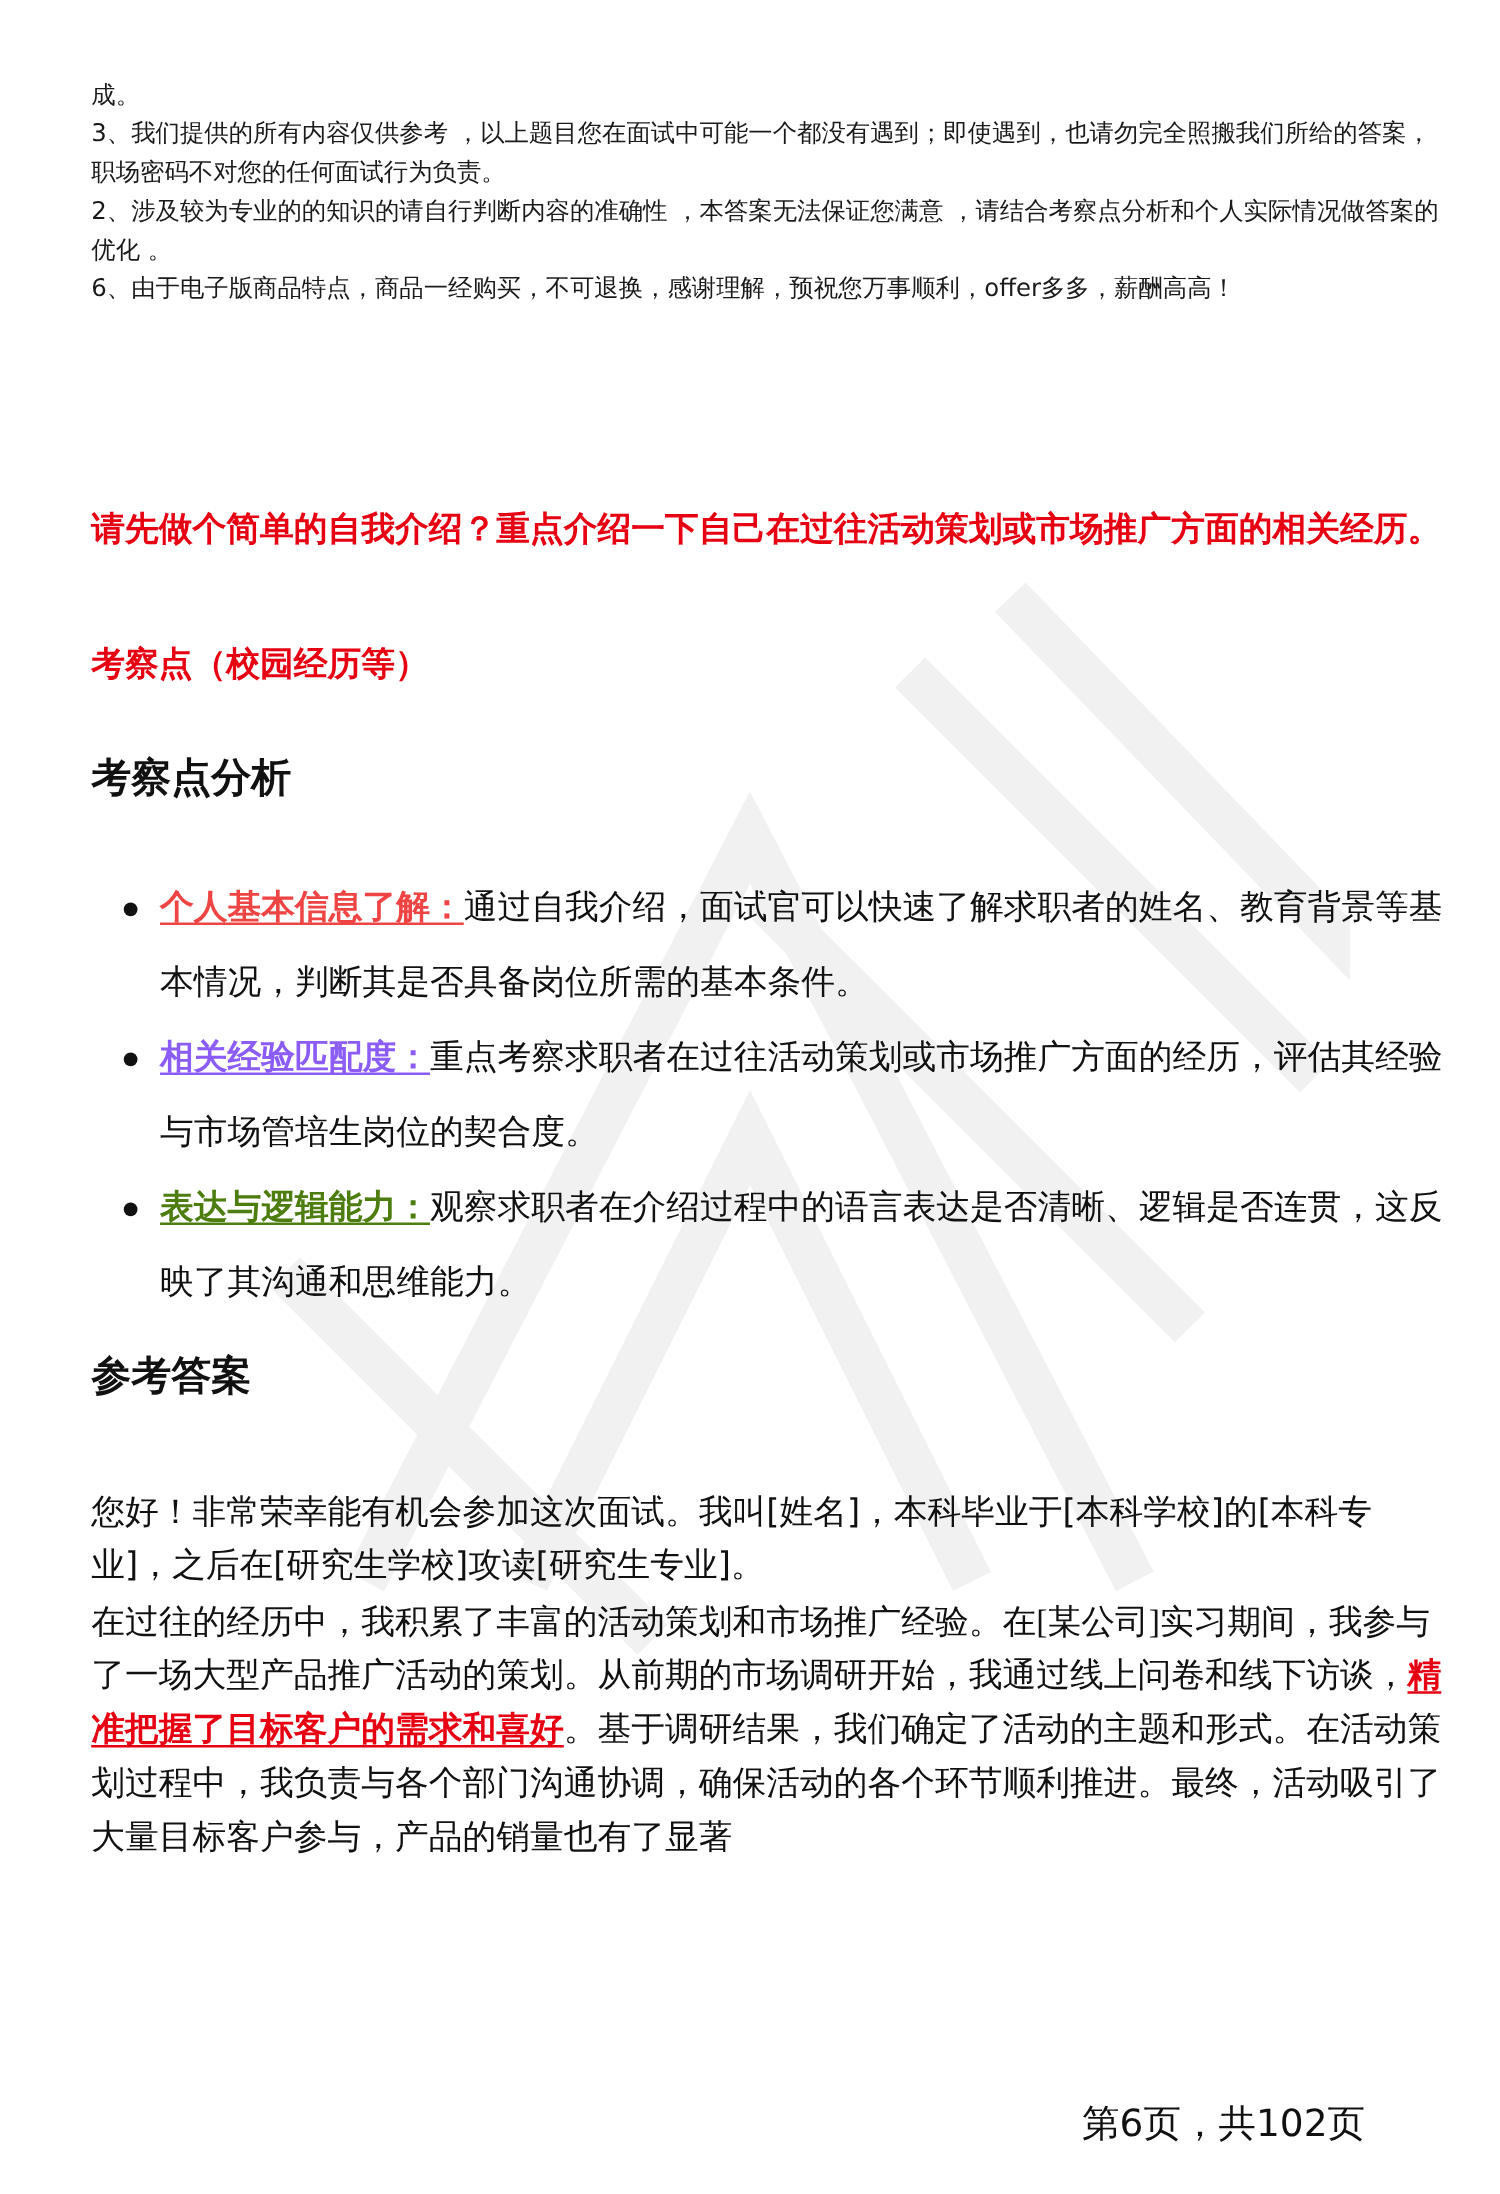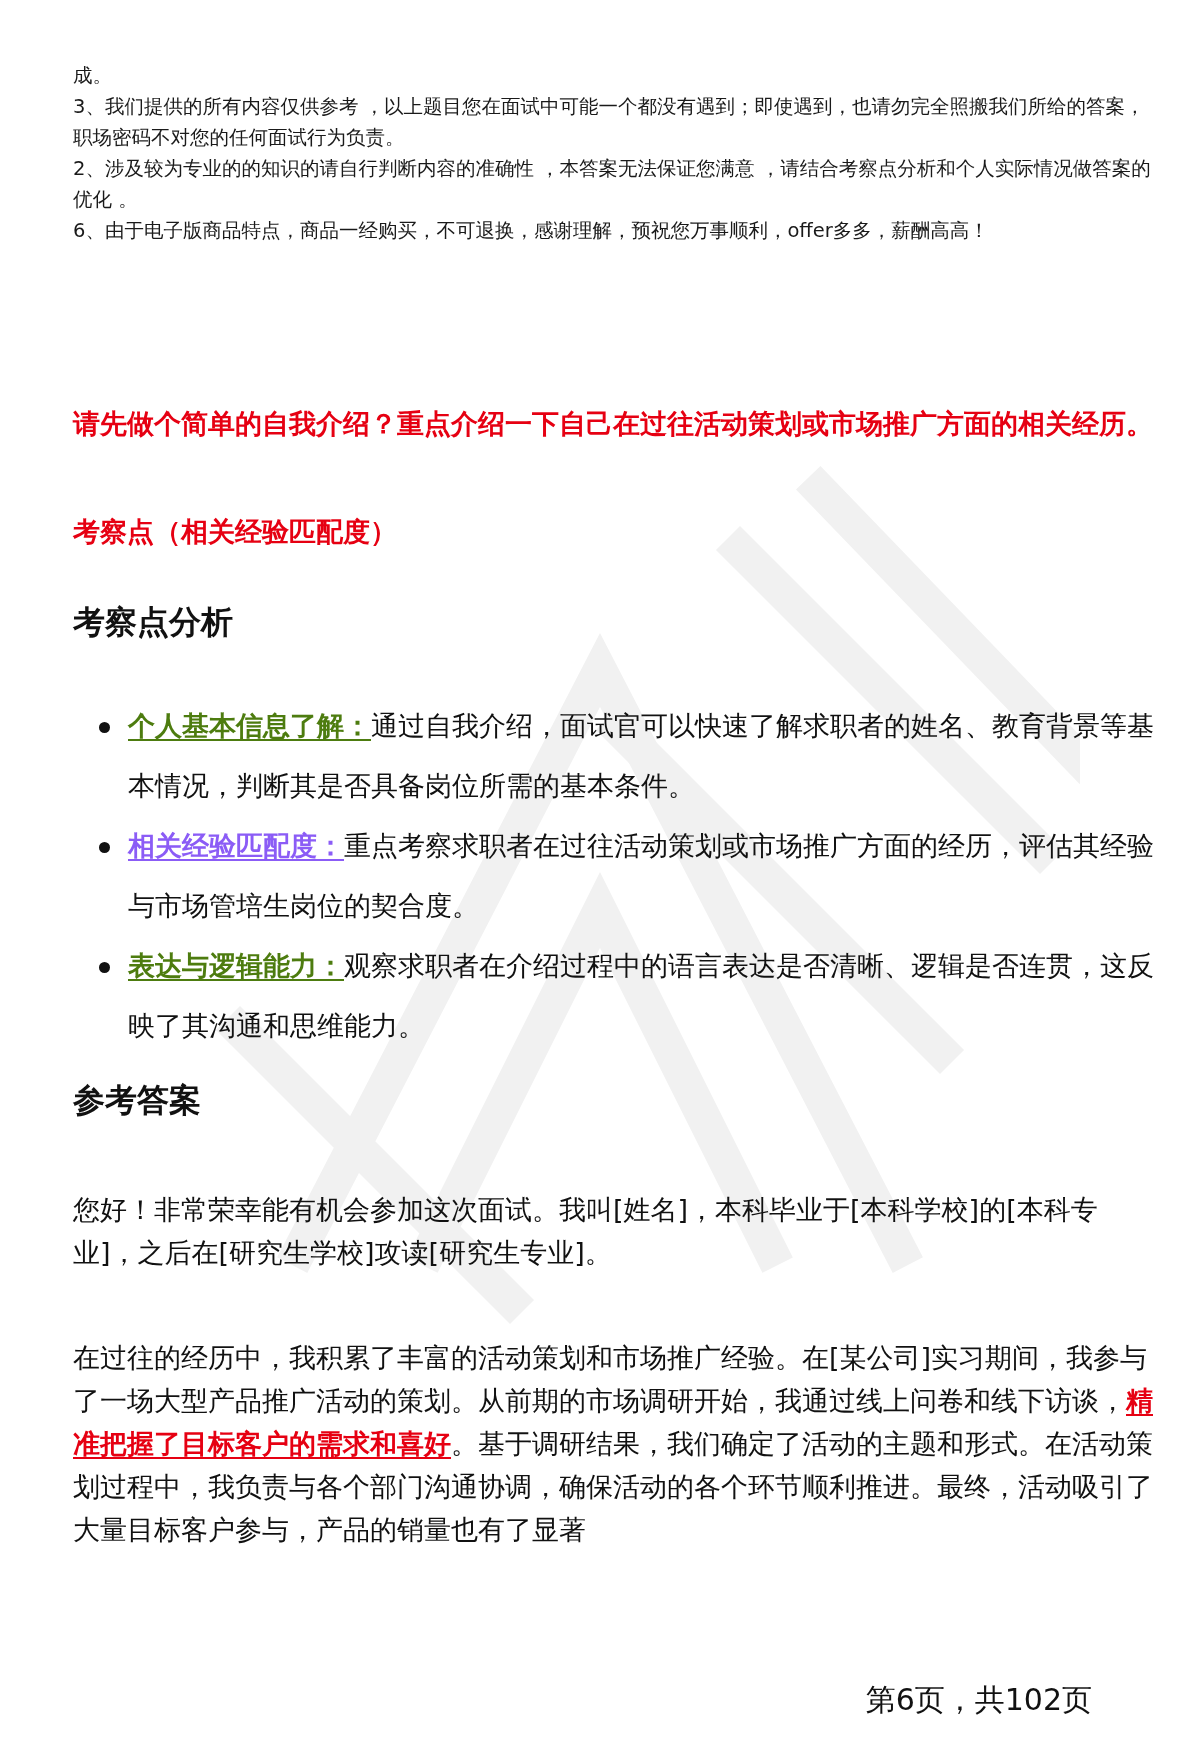--- a/index.html
+++ b/index.html
@@ -99,35 +99,35 @@
       width: 11px;
       height: 11px;
       border-radius: 50%;
       background: #111111;
     }
     .bullet .label {
       font-weight: bold;
       text-decoration: underline;
       text-underline-offset: 4px;
     }
-    .label-red { color: #4d7c0f; text-decoration-color: #e60012; text-align: center; }
+    .label-red { color: #ef4444; text-decoration-color: #e60012; text-align: center; }
     .label-blue { color: #8b5cf6; text-decoration-color: #1a1aee; }
     .label-green { color: #4d7c0f; text-decoration-color: #1e9a1e; }
 
     .answer {
       position: absolute;
       left: 0;
       width: 1085px;
       font-size: 27px;
       line-height: 43px;
       margin: 0;
       color: #111111;
     }
     .ans-1 { top: 1188px; }
-    .ans-2 { top: 1336px; }
+    .ans-2 { top: 1276px; font-family: Liberation Serif, serif; }
     .highlight {
       color: #e60012;
       font-weight: bold;
       text-decoration: underline;
       text-underline-offset: 4px;
     }
     .footer {
       position: absolute;
       left: 0;
       top: 1680px;
@@ -157,21 +157,21 @@
 
   <div class="disclaimer">
     <p>成。</p>
     <p>3、我们提供的所有内容仅供参考 ，以上题目您在面试中可能一个都没有遇到；即使遇到，也请勿完全照搬我们所给的答案，职场密码不对您的任何面试行为负责。</p>
     <p>2、涉及较为专业的的知识的请自行判断内容的准确性 ，本答案无法保证您满意 ，请结合考察点分析和个人实际情况做答案的优化 。</p>
     <p>6、由于电子版商品特点，商品一经购买，不可退换，感谢理解，预祝您万事顺利，offer多多，薪酬高高！</p>
   </div>
 
   <h2 class="question">请先做个简单的自我介绍？重点介绍一下自己在过往活动策划或市场推广方面的相关经历。</h2>
 
-  <h3 class="exam-point-label">考察点（相关经验匹配度）</h3>
+  <h3 class="exam-point-label">考察点（校园经历等）</h3>
 
   <h2 class="section-title st-analysis">考察点分析</h2>
 
   <ul class="bullets">
     <li class="bullet">
       <span class="dot"></span>
       <span class="label label-red">个人基本信息了解：</span><span>通过自我介绍，面试官可以快速了解求职者的姓名、教育背景等基本情况，判断其是否具备岗位所需的基本条件。</span>
     </li>
     <li class="bullet">
       <span class="dot"></span>

